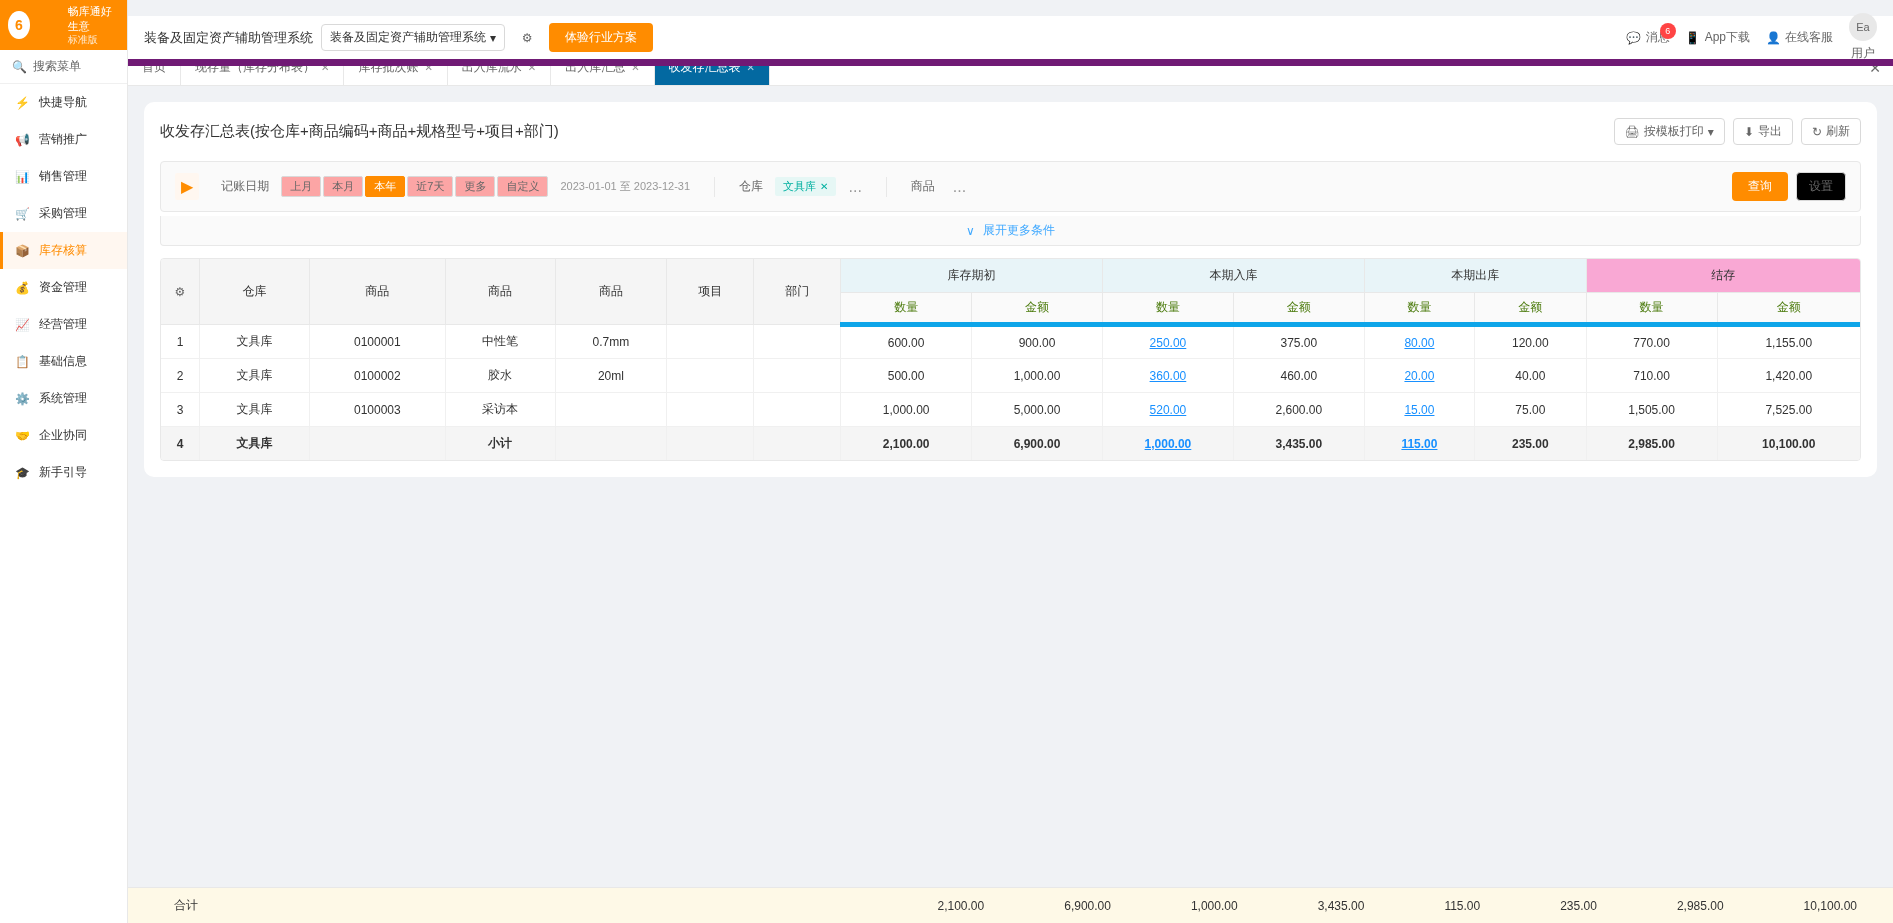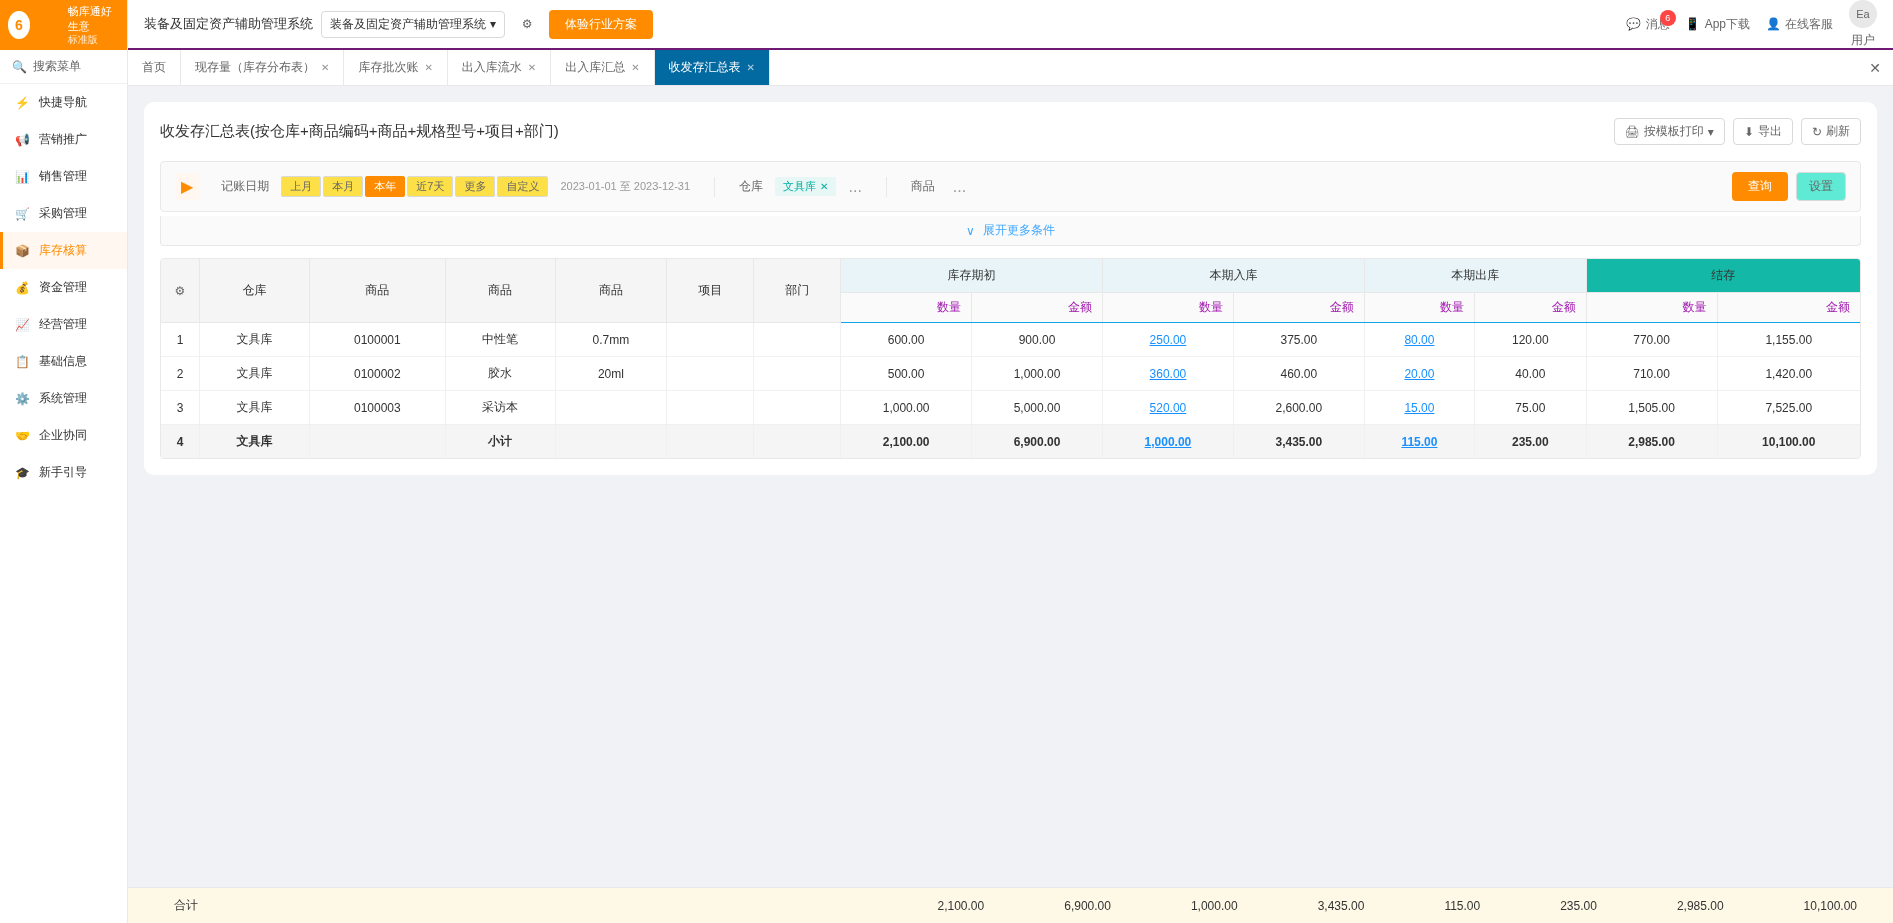--- a/index.html
+++ b/index.html
@@ -9,21 +9,21 @@
     .sidebar { position: fixed; left: 0; top: 0; width: 128px; height: 100%; background: #fff; border-right: 1px solid #e8e8e8; z-index: 100; }
     .sidebar-logo { background: #ff8c00; padding: 10px 8px; display: flex; align-items: center; gap: 6px; height: 50px; }
     .sidebar-logo-icon { width: 28px; height: 28px; background: #fff; border-radius: 50%; display: flex; align-items: center; justify-content: center; color: #ff8c00; font-weight: bold; font-size: 14px; }
     .sidebar-logo-text { color: #fff; font-size: 11px; line-height: 1.3; margin-left: 32px; }
     .sidebar-search { display: flex; align-items: center; padding: 8px 12px; color: #666; cursor: pointer; gap: 6px; font-size: 12px; border-bottom: 1px solid #f0f0f0; }
     .sidebar-item { display: flex; align-items: center; padding: 10px 12px; color: #333; cursor: pointer; gap: 8px; font-size: 12px; border-left: 3px solid transparent; }
     .sidebar-item.active { background: #fff7f0; color: #ff8c00; border-left: 3px solid #ff8c00; }
     .sidebar-item .item-icon { width: 16px; height: 16px; display: flex; align-items: center; justify-content: center; }
 
     
-    .topbar { position: fixed; left: 128px; top: 0; right: 0; height: 50px; background: #fff; border-bottom: 2px solid #701a75; z-index: 99; display: flex; align-items: center; justify-content: space-between; padding: 0 16px; }
+    .topbar { position: fixed; left: 128px; top: 16px; right: 0; height: 50px; background: #fff; border-bottom: 7px solid #701a75; z-index: 99; display: flex; align-items: center; justify-content: space-between; padding: 0 16px; }
     .topbar-left { display: flex; align-items: center; gap: 8px; }
     .topbar-title { font-size: 13px; color: #333; }
     .topbar-select { border: 1px solid #d9d9d9; border-radius: 4px; padding: 4px 8px; font-size: 12px; color: #333; background: #fff; display: flex; align-items: center; gap: 4px; cursor: pointer; }
     .topbar-gear { width: 28px; height: 28px; display: flex; align-items: center; justify-content: center; cursor: pointer; color: #666; }
     .topbar-btn { background: #ff8c00; color: #fff; border: none; border-radius: 4px; padding: 6px 16px; font-size: 12px; cursor: pointer; }
     .topbar-right { display: flex; align-items: center; gap: 16px; color: #666; font-size: 12px; }
     .topbar-right-item { display: flex; align-items: center; gap: 4px; cursor: pointer; position: relative; }
     .badge { background: #ff4444; color: #fff; border-radius: 50%; width: 16px; height: 16px; font-size: 9px; display: flex; align-items: center; justify-content: center; position: absolute; top: -6px; right: -6px; }
     .user-avatar { width: 28px; height: 28px; background: #e8e8e8; border-radius: 50%; display: flex; align-items: center; justify-content: center; font-size: 11px; color: #666; }
 
@@ -39,39 +39,39 @@
     .content-card { background: #fff; border-radius: 10px; padding: 16px; }
 
     
     .page-title { font-size: 14px; font-weight: 500; color: #333; margin-bottom: 16px; display: flex; align-items: center; justify-content: space-between; }
     .page-title-actions { display: flex; align-items: center; gap: 8px; }
     .action-btn { display: flex; align-items: center; gap: 4px; padding: 4px 10px; border: 1px solid #d9d9d9; border-radius: 4px; font-size: 12px; color: #666; cursor: pointer; background: #fff; }
     .refresh-btn { display: flex; align-items: center; gap: 4px; padding: 4px 10px; border: 1px solid #d9d9d9; border-radius: 4px; font-size: 12px; color: #666; cursor: pointer; background: #fff; }
     .filter-arrow { color: #ff8c00; font-size: 16px; margin-right: 10px; cursor: pointer; background: #fff7f0; padding: 4px 6px; border-radius: 2px; }
     .filter-label { color: #666; font-size: 12px; white-space: nowrap; }
     .filter-date-btns { display: flex; align-items: center; gap: 2px; }
-    .date-btn { padding: 2px 8px; border: 1px solid #d9d9d9; border-radius: 2px; font-size: 11px; color: #666; cursor: pointer; background: #fde047; }
+    .date-btn { padding: 2px 8px; border: 1px solid #d9d9d9; border-radius: 2px; font-size: 11px; color: #666; cursor: pointer; background: #fca5a5; }
     .date-btn.active { background: #ff8c00; color: #fff; border-color: #ff8c00; }
     .filter-date-range { font-size: 11px; color: #999; }
     .filter-separator { width: 1px; height: 20px; background: #e8e8e8; margin: 0 12px; }
     .filter-warehouse { display: flex; align-items: center; gap: 6px; }
     .warehouse-tag { display: flex; align-items: center; gap: 4px; background: #e6f7f5; color: #00b0a0; padding: 2px 8px; border-radius: 2px; font-size: 11px; }
     .warehouse-tag .x { cursor: pointer; font-size: 10px; }
     .filter-dots { color: #999; font-size: 16px; margin-left: 6px; cursor: pointer; }
     .expand-btn { display: flex; align-items: center; gap: 4px; color: #40a9ff; font-size: 12px; cursor: pointer; }
 
     .query-btn { background: #ff8c00; color: #fff; border: none; border-radius: 4px; padding: 5px 16px; font-size: 12px; cursor: pointer; margin-left: auto; }
-    .set-btn { border: 1px solid #d9d9d9; color: #666; background: #5eead4; border-radius: 4px; padding: 5px 12px; font-size: 12px; cursor: pointer; margin-left: 4px; }
+    .set-btn { border: 1px solid #d9d9d9; color: #666; background: #000000; border-radius: 4px; padding: 5px 12px; font-size: 12px; cursor: pointer; margin-left: 4px; }
 
     
     .table-container { border: 1px solid #e8e8e8; border-radius: 4px; overflow: hidden; }
     table { width: 100%; border-collapse: collapse; font-size: 12px; }
     .table-header-row th { background: #f5f5f5; padding: 8px 10px; text-align: center; border-bottom: 1px solid #e8e8e8; border-right: 1px solid #e8e8e8; color: #333; font-weight: 500; white-space: nowrap; }
     .table-header-row th:last-child { border-right: none; }
-    .table-sub-header th { background: #fafafa; padding: 6px 10px; text-align: right; border-bottom: 1px solid #0ea5e9; border-right: 1px solid #e8e8e8; color: #a21caf; font-weight: normal; white-space: nowrap; }
+    .table-sub-header th { background: #fafafa; padding: 6px 10px; text-align: center; border-bottom: 5px solid #0ea5e9; border-right: 1px solid #e8e8e8; color: #4d7c0f; font-weight: normal; white-space: nowrap; }
     .table-sub-header th:last-child { border-right: none; }
     tbody tr td { padding: 8px 10px; border-bottom: 1px solid #f0f0f0; border-right: 1px solid #f0f0f0; text-align: center; color: #333; }
     tbody tr td:last-child { border-right: none; }
     tbody tr:last-child td { border-bottom: none; }
     .subtotal-row td { font-weight: bold; background: #f5f5f5; }
     .link-text { color: #1890ff; text-decoration: underline; cursor: pointer; }
 
     .settings-icon { width: 18px; height: 18px; display: flex; align-items: center; justify-content: center; cursor: pointer; color: #666; }
 
     
@@ -276,21 +276,21 @@
             </th>
             <th rowspan="2">仓库</th>
             <th rowspan="2" style="min-width:70px;">商品</th>
             <th rowspan="2">商品</th>
             <th rowspan="2">商品</th>
             <th rowspan="2">项目</th>
             <th rowspan="2">部门</th>
             <th colspan="2" style="background:#e8f4f8;">库存期初</th>
             <th colspan="2" style="background:#e8f4f8;">本期入库</th>
             <th colspan="2" style="background:#e8f4f8;">本期出库</th>
-            <th colspan="2" style="background:#14b8a6;">结存</th>
+            <th colspan="2" style="background:#f9a8d4;">结存</th>
           </tr>
           <tr class="table-sub-header">
             <th>数量</th>
             <th>金额</th>
             <th>数量</th>
             <th>金额</th>
             <th>数量</th>
             <th>金额</th>
             <th>数量</th>
             <th>金额</th>

